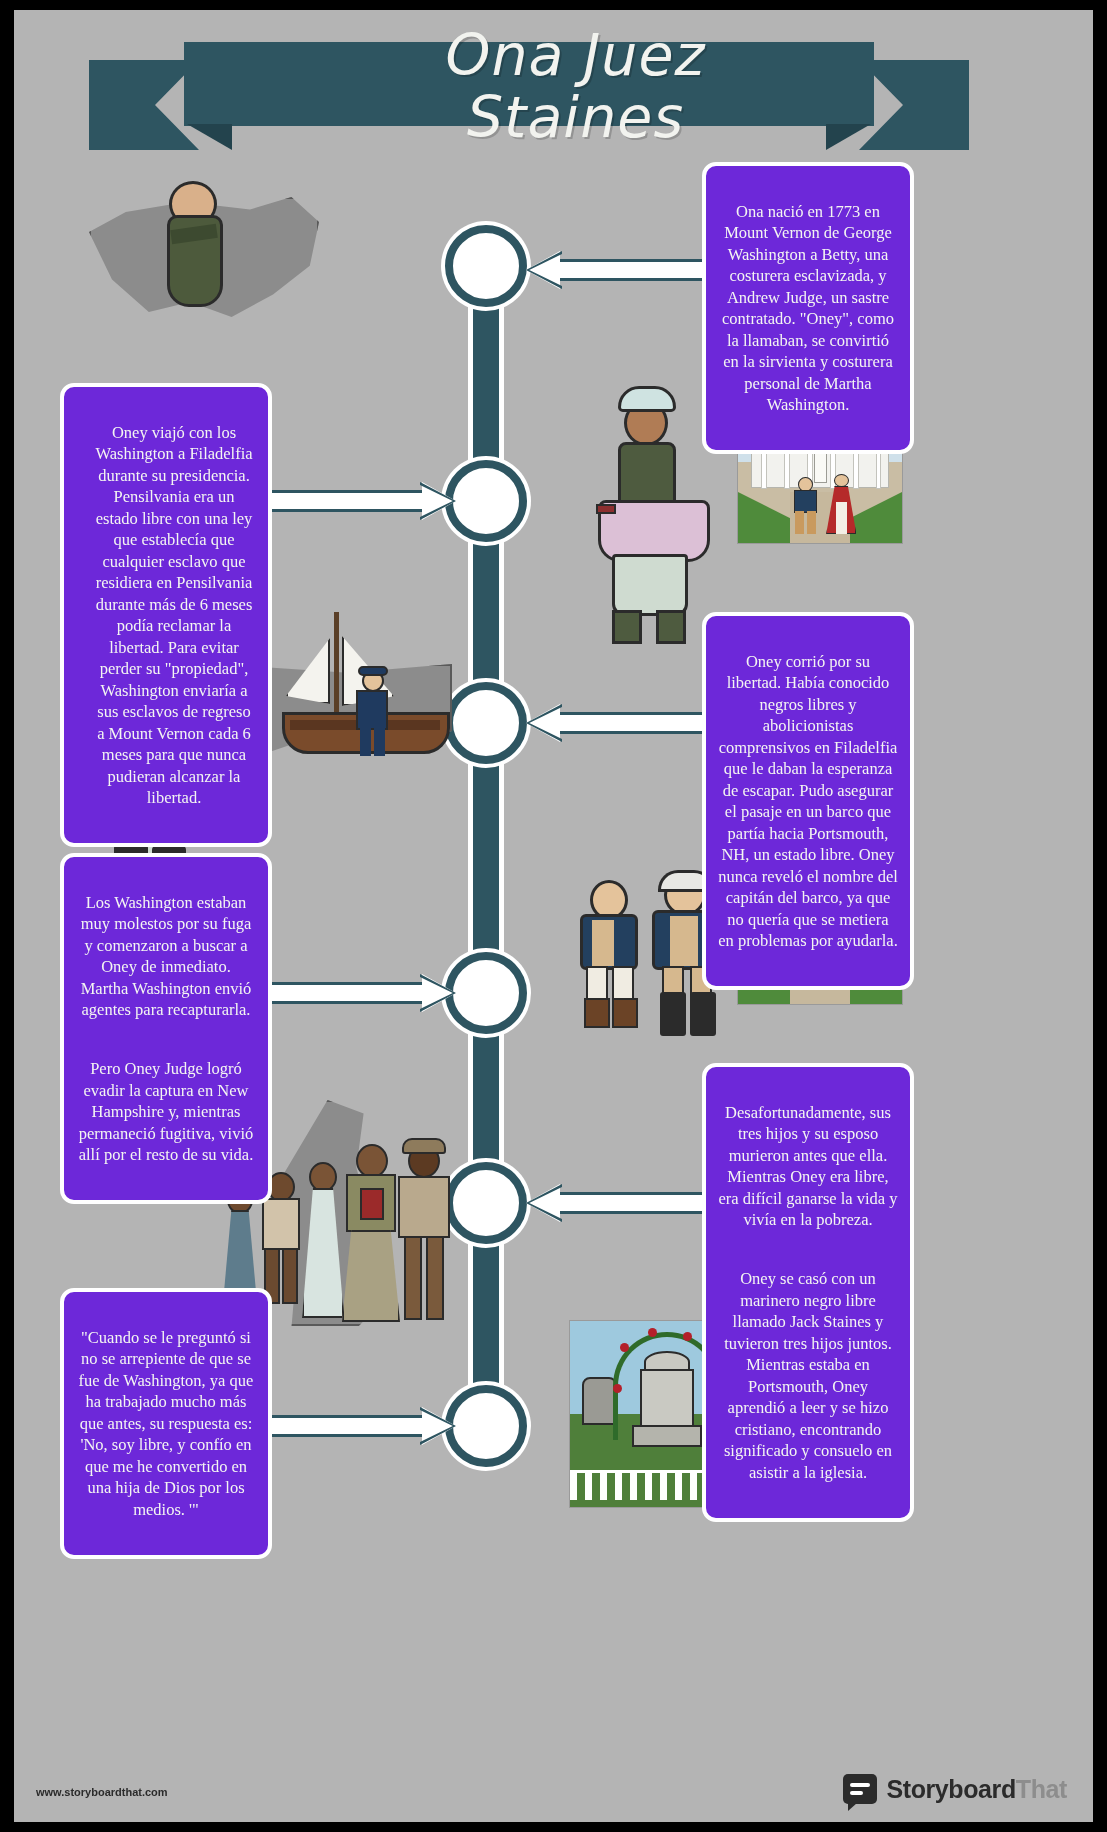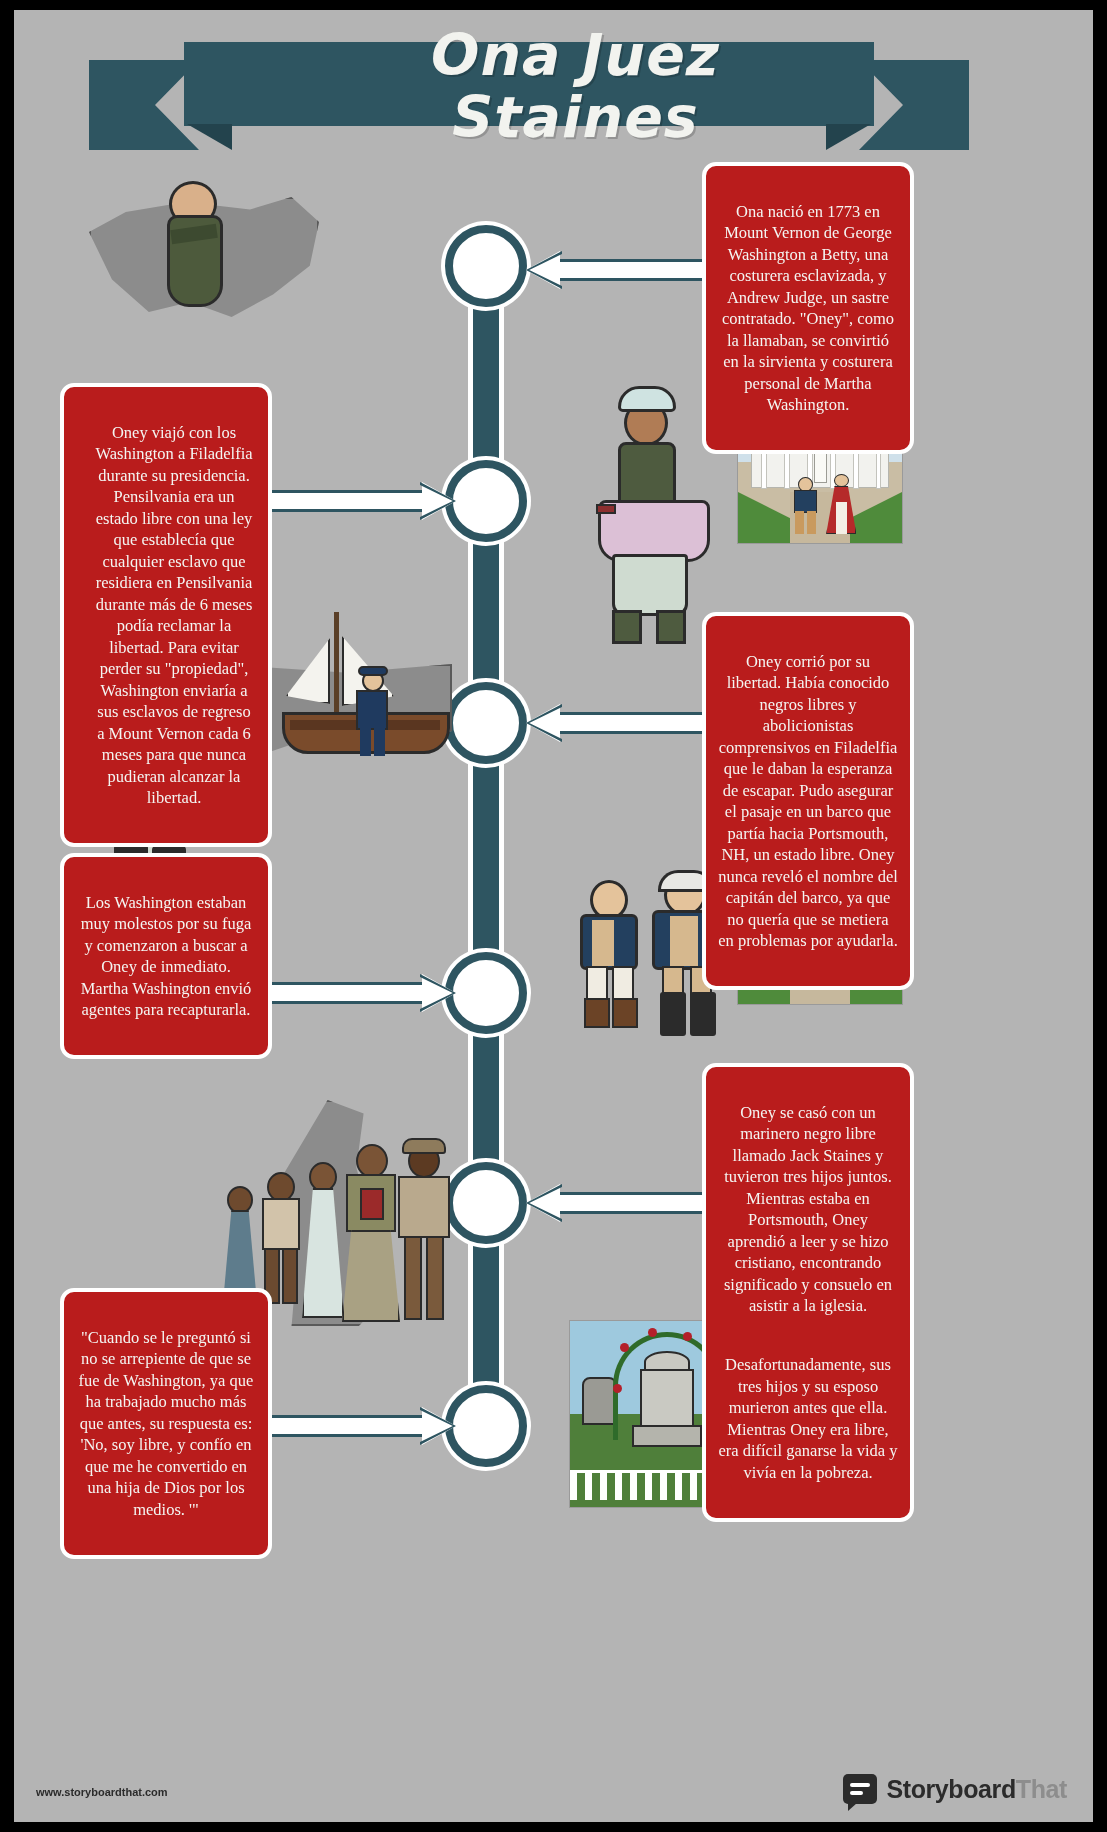--- a/index.html
+++ b/index.html
@@ -47,21 +47,21 @@
     left: 95px; top: 18px;
     width: 690px; height: 84px;
     background: #2e5561;
   }
   .banner-title {
     position: absolute;
     left: 0; top: 0;
     width: 973px;
     text-align: center;
     font-family: "DejaVu Sans", sans-serif;
-    font-weight: bold;
+    font-weight: normal;
     font-style: italic;
     font-size: 57px;
     line-height: 62px;
     color: #f2f3ef;
     letter-spacing: 1px;
     text-shadow: 2px 2px 0 rgba(0,0,0,.18);
     white-space: pre-line;
   }
 
   
@@ -117,21 +117,21 @@
   .arrow.to-right .headline {
     position: absolute; right: 0; top: 0;
     width: 36px; height: 38px;
     background: #2e5561;
     clip-path: polygon(100% 50%, 0 0, 0 8%, 91% 50%, 0 92%, 0 100%);
   }
 
   
   .card {
     position: absolute;
-    background: #b91c1c;
+    background: #6d28d9;
     border: 4px solid #ffffff;
     border-radius: 14px;
     color: #f4f5f2;
     text-align: center;
     font-size: 16.5px;
     line-height: 21.5px;
     padding: 13px 12px;
     white-space: pre-line;
   }
   .card p + p { margin-top: 16px; }
@@ -452,25 +452,26 @@
     <div class="card" style="left:46px; top:373px; width:212px;padding-left:28px;">
       <p>Oney viajó con los Washington a Filadelfia durante su presidencia. Pensilvania era un estado libre con una ley que establecía que cualquier esclavo que residiera en Pensilvania durante más de 6 meses podía reclamar la libertad. Para evitar perder su "propiedad", Washington enviaría a sus esclavos de regreso a Mount Vernon cada 6 meses para que nunca pudieran alcanzar la libertad.</p>
     </div>
 
     <div class="card" style="left:688px; top:602px; width:212px;">
       <p>Oney corrió por su libertad. Había conocido negros libres y abolicionistas comprensivos en Filadelfia que le daban la esperanza de escapar. Pudo asegurar el pasaje en un barco que partía hacia Portsmouth, NH, un estado libre. Oney nunca reveló el nombre del capitán del barco, ya que no quería que se metiera en problemas por ayudarla.</p>
     </div>
 
     <div class="card" style="left:46px; top:843px; width:212px;">
       <p>Los Washington estaban muy molestos por su fuga y comenzaron a buscar a Oney de inmediato. Martha Washington envió agentes para recapturarla.</p>
+      <p>Pero Oney Judge logró evadir la captura en New Hampshire y, mientras permaneció fugitiva, vivió allí por el resto de su vida.</p>
     </div>
 
     <div class="card" style="left:688px; top:1053px; width:212px;">
+      <p>Desafortunadamente, sus tres hijos y su esposo murieron antes que ella. Mientras Oney era libre, era difícil ganarse la vida y vivía en la pobreza.</p>
       <p>Oney se casó con un marinero negro libre llamado Jack Staines y tuvieron tres hijos juntos. Mientras estaba en Portsmouth, Oney aprendió a leer y se hizo cristiano, encontrando significado y consuelo en asistir a la iglesia.</p>
-      <p>Desafortunadamente, sus tres hijos y su esposo murieron antes que ella. Mientras Oney era libre, era difícil ganarse la vida y vivía en la pobreza.</p>
     </div>
 
     <div class="card" style="left:46px; top:1278px; width:212px;">
       <p>"Cuando se le preguntó si no se arrepiente de que se fue de Washington, ya que ha trabajado mucho más que antes, su respuesta es: 'No, soy libre, y confío en que me he convertido en una hija de Dios por los medios. '"</p>
     </div>
 
     <div class="footer-url">www.storyboardthat.com</div>
     <div class="brand">
       <div class="bubble">
           <i></i>

